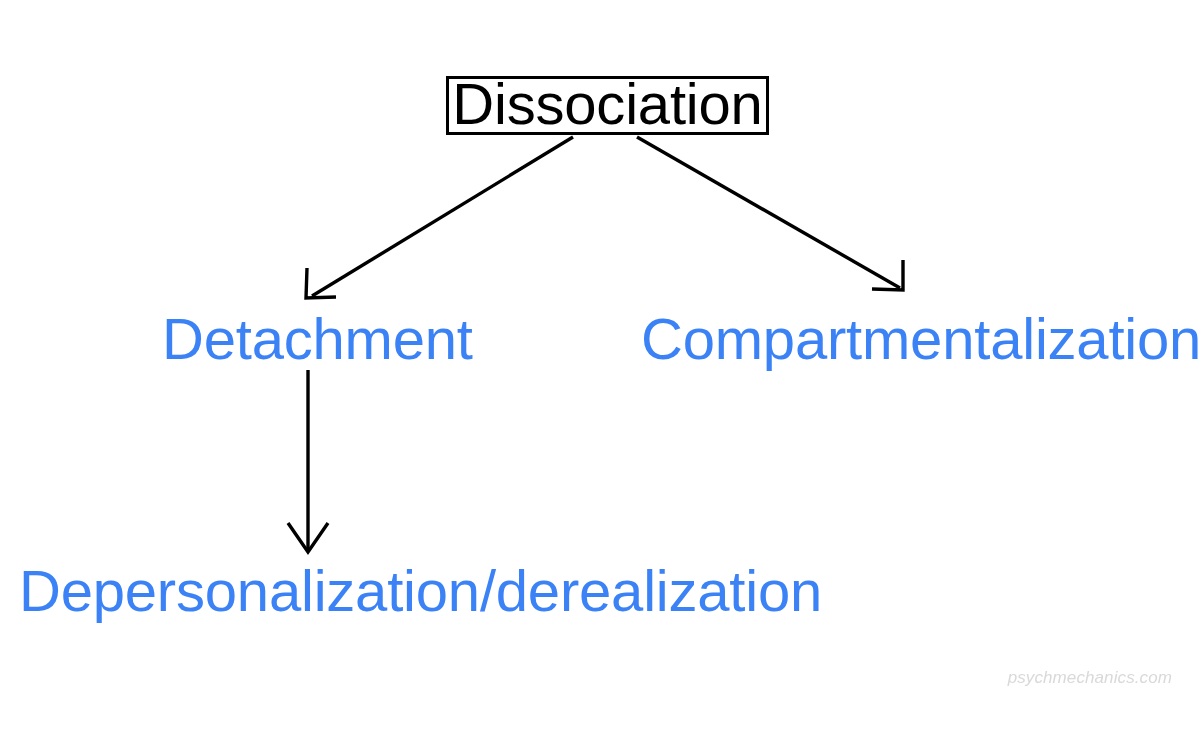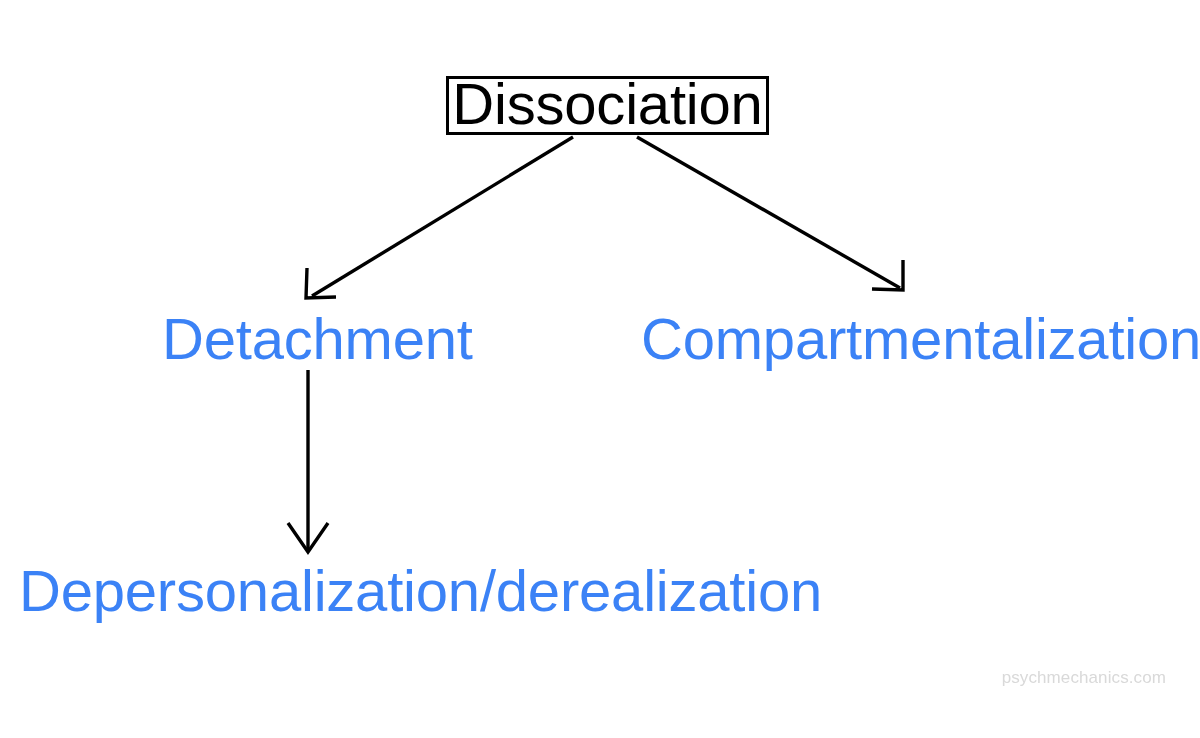--- a/index.html
+++ b/index.html
@@ -60,27 +60,28 @@
     left: 0;
     top: 0;
     width: 1200px;
     height: 738px;
     pointer-events: none;
   }
 
   
   #watermark {
     position: absolute;
-    right: 34px;
+    right: 28px;
     bottom: 26px;
     font-size: 17px;
     line-height: 20px;
     color: #d9d9d9;
     white-space: nowrap;
     letter-spacing: 0.1px;
+    font-style: italic;
   }
 </style>
 </head>
 <body>
 
 <div id="canvas">
 
   <svg id="arrows" viewBox="0 0 1200 738" width="1200" height="738" aria-hidden="true">
 
     <g>

